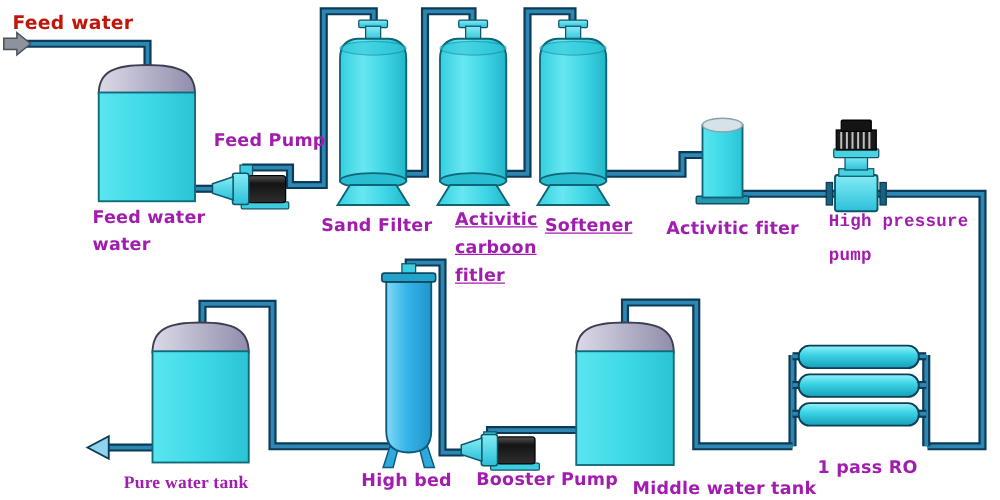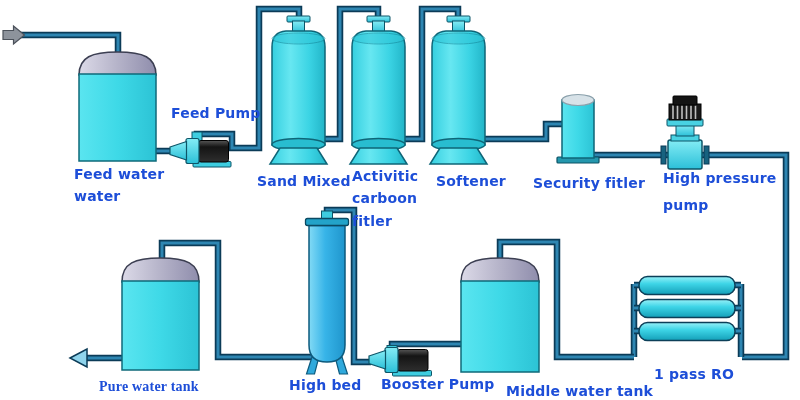--- a/index.html
+++ b/index.html
@@ -1,31 +1,31 @@
 <!DOCTYPE html>
 <html><head>
 <meta charset="utf-8">
 <style>
   html,body{margin:0;padding:0;background:#ffffff;}
   .stage{position:relative;width:800px;height:400px;background:#ffffff;overflow:hidden;
          font-family:"DejaVu Sans",sans-serif;}
   .stage svg{position:absolute;left:0;top:0;}
   .po{fill:none;stroke:#0b3b57;stroke-width:6.5;stroke-linejoin:miter;}
   .pi{fill:none;stroke:#2e86b2;stroke-width:3;stroke-linejoin:miter;}
-  .lbl{position:absolute;font-weight:bold;font-size:14px;color:#1d4ed8;line-height:1.6;
+  .lbl{position:absolute;font-weight:bold;font-size:14px;color:#a21caf;line-height:1.6;
        letter-spacing:.2px;}
   .nowrap{white-space:nowrap;}
   #l-inlet{left:10px;top:6px;font-size:15px;color:#c1170b;white-space:nowrap;}
   #l-tank1{left:74px;top:163px;width:96px;}
   #l-fpump{left:171px;top:102px;}
   #l-sand{left:257px;top:170px;}
-  #l-acf{left:352px;top:165px;width:74px;}
-  #l-soft{left:436px;top:170px;}
+  #l-acf{left:364px;top:165px;width:74px;text-decoration:underline;}
+  #l-soft{left:436px;top:170px;text-decoration:underline;}
   #l-sec{left:533px;top:172px;}
-  #l-hpp{left:663px;top:165px;width:125px;line-height:1.95;}
+  #l-hpp{left:663px;top:165px;width:125px;line-height:1.95;font-family:Liberation Mono, monospace;}
   #l-ro{left:654px;top:363px;}
   #l-mid{left:506px;top:368px;margin-top:12px;}
   #l-boost{left:381px;top:373px;}
   #l-mixed{left:289px;top:374px;}
   #l-pure{left:99px;top:376px;font-family:Liberation Serif, serif;}
 </style>
 </head>
 <body>
 
 <div class="stage">
@@ -198,25 +198,26 @@
     <path d="M 309 225.5 L 345 225.5 L 345 345 Q 345 362 327 362 Q 309 362 309 345 Z" fill="url(#gradAzure)" stroke="#0d5a7d" stroke-width="1.5"></path>
     <rect x="305.5" y="218.5" width="43" height="7" rx="2" fill="#23a3c9" stroke="#0b4a63" stroke-width="1.3"></rect>
   </g>
 
   <g>
     <path d="M 122 282 C 122 263 135 258 160.5 258 C 186 258 199 263 199 282 Z" fill="url(#gradDome)" stroke="#3c3f52" stroke-width="1.5"></path>
     <rect x="122" y="281" width="77" height="89" fill="url(#gradTank)" stroke="#0f6a7a" stroke-width="1.5"></rect>
   </g>
 </svg>
 
+<div class="lbl" id="l-inlet">Feed water</div>
 <div class="lbl" id="l-tank1">Feed water water</div>
 <div class="lbl nowrap" id="l-fpump">Feed Pump</div>
-<div class="lbl nowrap" id="l-sand">Sand Mixed</div>
+<div class="lbl nowrap" id="l-sand">Sand Filter</div>
 <div class="lbl" id="l-acf">Activitic carboon fitler</div>
 <div class="lbl nowrap" id="l-soft">Softener</div>
-<div class="lbl nowrap" id="l-sec">Security fitler</div>
+<div class="lbl nowrap" id="l-sec">Activitic fiter</div>
 <div class="lbl" id="l-hpp">High pressure pump</div>
 <div class="lbl nowrap" id="l-ro">1 pass RO</div>
 <div class="lbl nowrap" id="l-mid">Middle water tank</div>
 <div class="lbl nowrap" id="l-boost">Booster Pump</div>
 <div class="lbl nowrap" id="l-mixed">High bed</div>
 <div class="lbl nowrap" id="l-pure">Pure water tank</div>
 </div>
 
 </body></html>

